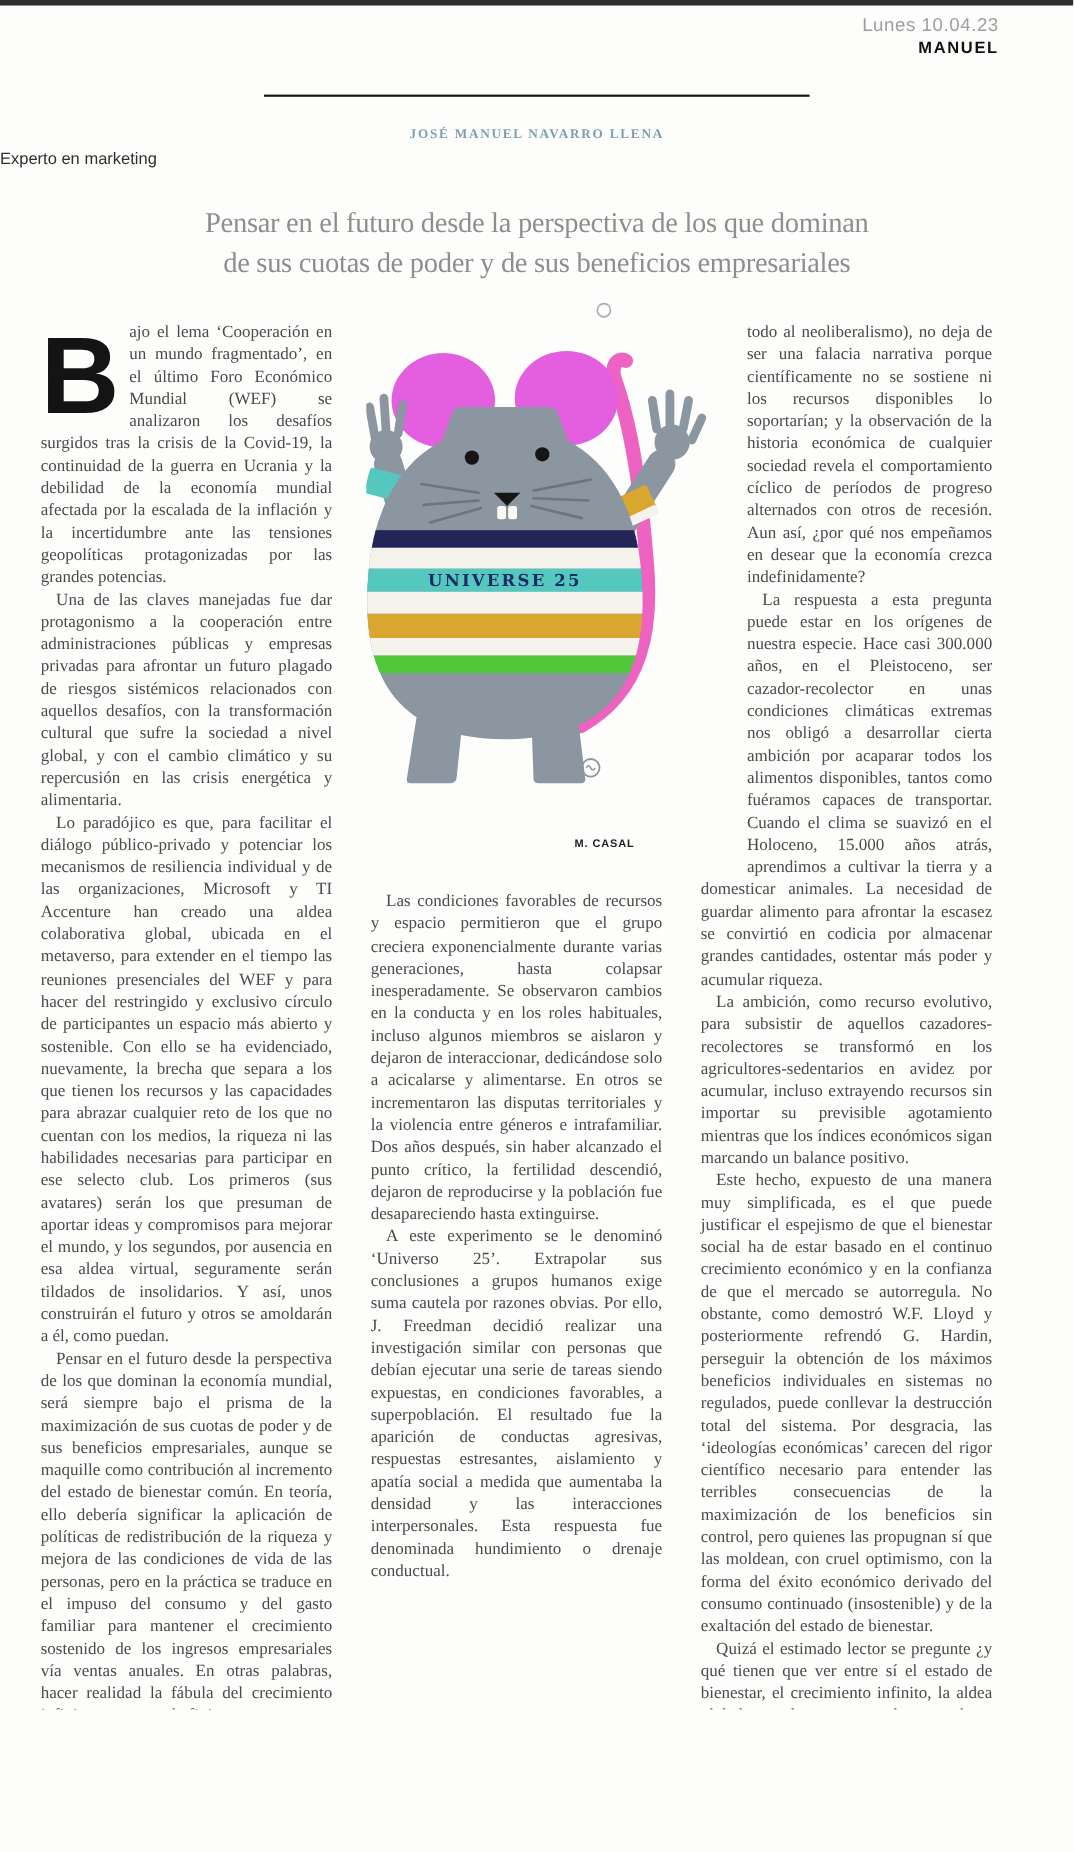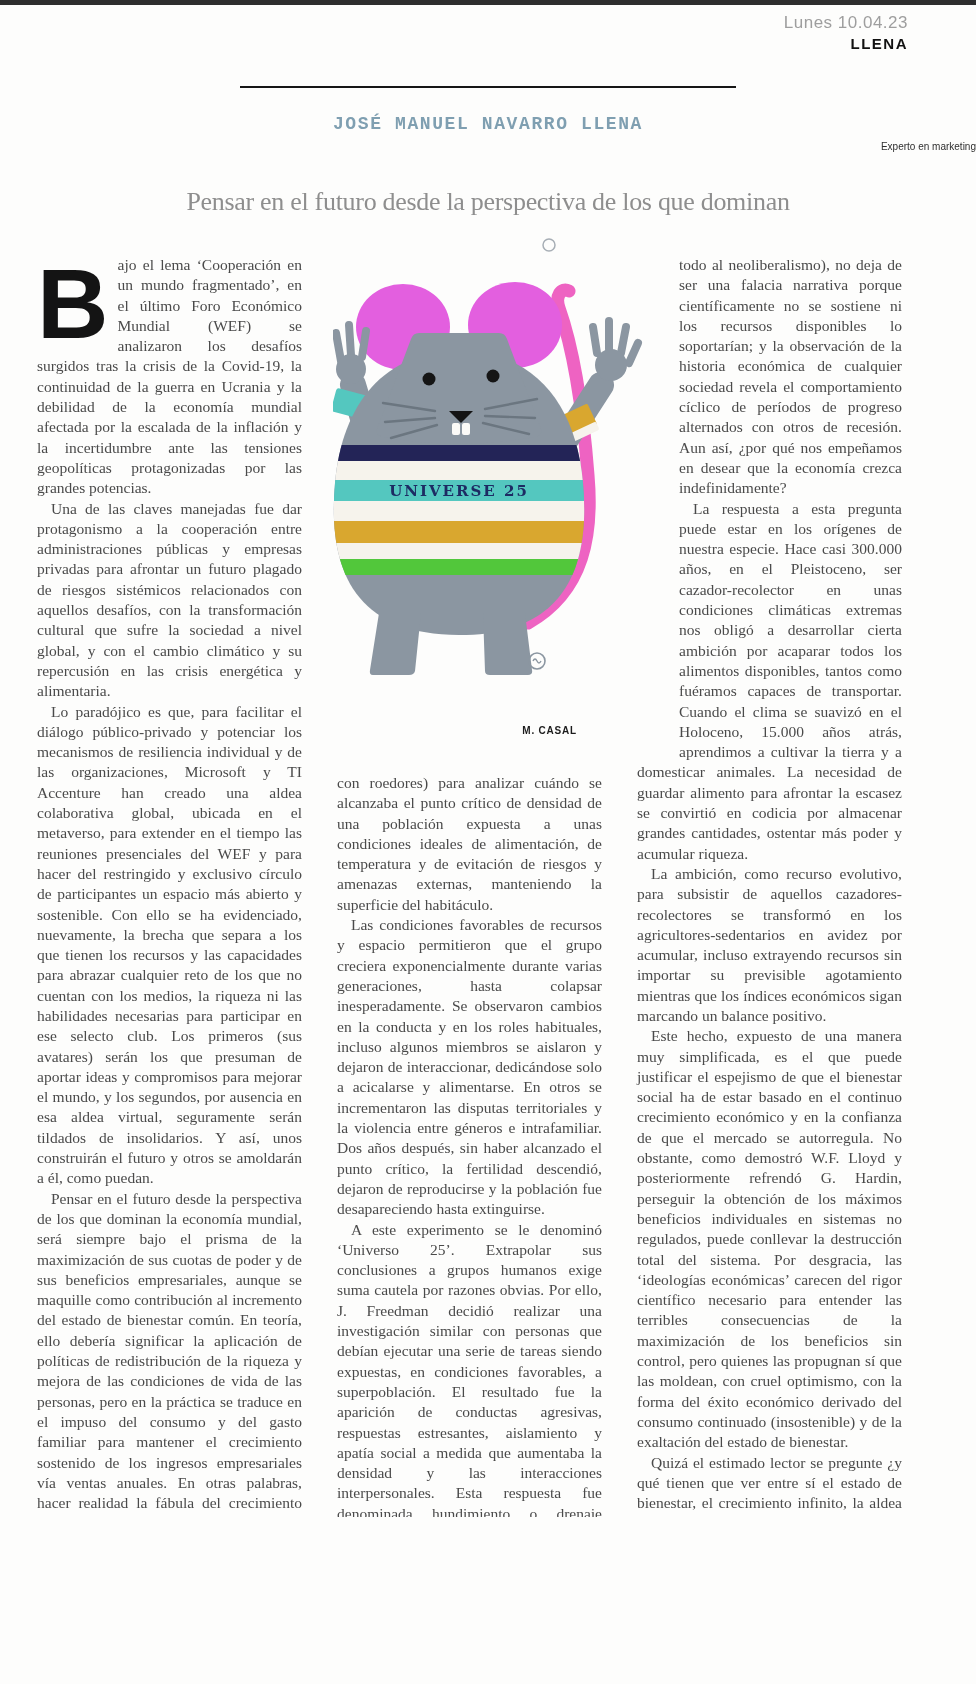--- a/index.html
+++ b/index.html
@@ -5,24 +5,24 @@
   html,body{margin:0;padding:0;background:#ffffff;}
   .page{position:relative;width:976px;height:1684px;background:#fdfdfc;overflow:hidden;
         font-family:"Liberation Serif",serif;}
   .topbar{position:absolute;top:0;left:0;width:976px;height:5px;background:#2e2e2e;}
   .masthead{position:absolute;top:13px;right:68px;text-align:right;font-family:"Liberation Sans",sans-serif;}
   .date{font-size:17px;color:#9e9e9e;letter-spacing:0.5px;}
   .brand{margin-top:2px;font-size:15px;font-weight:bold;letter-spacing:1.5px;color:#111;}
   .title-rule{margin:86px auto 0;width:496px;border-top:2px solid #161616;}
   h1.title{margin:10px 0 0;text-align:center;font-family:"DejaVu Serif","Liberation Serif",serif;
            font-weight:bold;font-size:57px;color:#191919;letter-spacing:0;}
-  .author{margin-top:26px;text-align:center;font-family:Liberation Mono, monospace;
-          font-weight:bold;font-size:18px;letter-spacing:1.6px;color:#7f9fb1;}
-  .role{margin-top:7px;text-align:right;font-family:"Liberation Sans",sans-serif;
-        font-size:10px;color:#2f2f2f;}
+  .author{margin-top:26px;text-align:center;font-family:Liberation Serif, serif;
+          font-weight:bold;font-size:12px;letter-spacing:1.6px;color:#7f9fb1;}
+  .role{margin-top:7px;text-align:left;font-family:"Liberation Sans",sans-serif;
+        font-size:15px;color:#2f2f2f;}
   .lede{margin-top:32px;text-align:center;color:#8e8e8e;font-size:26px;line-height:36px;letter-spacing:-0.3px;}
   .content{display:flex;gap:35px;padding:0 74px 0 37px;margin-top:7px;height:1290px;overflow:hidden;}
   .col{width:265px;flex:0 0 265px;font-size:15.5px;line-height:20.3px;text-align:justify;
        color:#4a4a4a;padding-top:28px;hyphens:auto;}
   .col p{margin:0;}
   .col p.indent{text-indent:14px;}
   .col2{padding-top:0;}
   .dropcap{float:left;font-family:"Liberation Sans",sans-serif;font-weight:900;font-size:99px;
            line-height:82px;margin:8px 9px 0 0;color:#141414;}
   .figure{position:relative;height:540px;}
@@ -43,29 +43,30 @@
               letter-spacing:2px;fill:#1d2b63;}
 </style>
 </head>
 <body>
 
 <div class="page">
   <div class="topbar"></div>
 
   <div class="masthead">
     <div class="date">Lunes 10.04.23</div>
-    <div class="brand">LLENA</div>
+    <div class="brand">MANUEL</div>
   </div>
 
   <div class="title-rule"></div>
   <div class="author">JOSÉ MANUEL NAVARRO LLENA</div>
   <div class="role">Experto en marketing</div>
 
   <div class="lede">
     <div>Pensar en el futuro desde la perspectiva de los que dominan</div>
+    <div>de sus cuotas de poder y de sus beneficios empresariales</div>
   </div>
 
   <div class="content">
 
     <div class="col">
       <p><span class="dropcap">B</span><span>ajo el lema ‘Cooperación en un mundo fragmentado’, en el último Foro Económico Mundial (WEF) se analizaron los desafíos surgidos tras la crisis de la Covid-19, la continuidad de la guerra en Ucrania y la debilidad de la economía mundial afectada por la escalada de la inflación y la incertidumbre ante las tensiones geopolíticas protagonizadas por las grandes potencias.</span></p>
       <p class="indent">Una de las claves manejadas fue dar protagonismo a la cooperación entre administraciones públicas y empresas privadas para afrontar un futuro plagado de riesgos sistémicos relacionados con aquellos desafíos, con la transformación cultural que sufre la sociedad a nivel global, y con el cambio climático y su repercusión en las crisis energética y alimentaria.</p>
       <p class="indent">Lo paradójico es que, para facilitar el diálogo público-privado y potenciar los mecanismos de resiliencia individual y de las organizaciones, Microsoft y TI Accenture han creado una aldea colaborativa global, ubicada en el metaverso, para extender en el tiempo las reuniones presenciales del WEF y para hacer del restringido y exclusivo círculo de participantes un espacio más abierto y sostenible. Con ello se ha evidenciado, nuevamente, la brecha que separa a los que tienen los recursos y las capacidades para abrazar cualquier reto de los que no cuentan con los medios, la riqueza ni las habilidades necesarias para participar en ese selecto club. Los primeros (sus avatares) serán los que presuman de aportar ideas y compromisos para mejorar el mundo, y los segundos, por ausencia en esa aldea virtual, seguramente serán tildados de insolidarios. Y así, unos construirán el futuro y otros se amoldarán a él, como puedan.</p>
       <p class="indent">Pensar en el futuro desde la perspectiva de los que dominan la economía mundial, será siempre bajo el prisma de la maximización de sus cuotas de poder y de sus beneficios empresariales, aunque se maquille como contribución al incremento del estado de bienestar común. En teoría, ello debería significar la aplicación de políticas de redistribución de la riqueza y mejora de las condiciones de vida de las personas, pero en la práctica se traduce en el impuso del consumo y del gasto familiar para mantener el crecimiento sostenido de los ingresos empresariales vía ventas anuales. En otras palabras, hacer realidad la fábula del crecimiento infinito en un mundo finito.</p>
 
@@ -146,21 +147,20 @@
             <rect x="129" y="190" width="8" height="12" rx="2" fill="#fbfaf7"></rect>
           </g>
 
           <g>
             <circle cx="204" cy="428" r="8" fill="none" stroke="#8b96a1" stroke-width="1.6"></circle>
             <path d="M 200,428 q 2,-4 4,0 q 2,4 4,0" fill="none" stroke="#8b96a1" stroke-width="1.4"></path>
           </g>
         </svg>
         <div class="caption">M. CASAL</div>
       </div>
-      <p>con roedores) para analizar cuándo se alcanzaba el punto crítico de densidad de una población expuesta a unas condiciones ideales de alimentación, de temperatura y de evitación de riesgos y amenazas externas, manteniendo la superficie del habitáculo.</p>
       <p class="indent">Las condiciones favorables de recursos y espacio permitieron que el grupo creciera exponencialmente durante varias generaciones, hasta colapsar inesperadamente. Se observaron cambios en la conducta y en los roles habituales, incluso algunos miembros se aislaron y dejaron de interaccionar, dedicándose solo a acicalarse y alimentarse. En otros se incrementaron las disputas territoriales y la violencia entre géneros e intrafamiliar. Dos años después, sin haber alcanzado el punto crítico, la fertilidad descendió, dejaron de reproducirse y la población fue desapareciendo hasta extinguirse.</p>
       <p class="indent">A este experimento se le denominó ‘Universo 25’. Extrapolar sus conclusiones a grupos humanos exige suma cautela por razones obvias. Por ello, J. Freedman decidió realizar una investigación similar con personas que debían ejecutar una serie de tareas siendo expuestas, en condiciones favorables, a superpoblación. El resultado fue la aparición de conductas agresivas, respuestas estresantes, aislamiento y apatía social a medida que aumentaba la densidad y las interacciones interpersonales. Esta respuesta fue denominada hundimiento o drenaje conductual.</p>
 
     </div>
 
     <div class="col">
       <div class="wrap-spacer"></div>
       <p>todo al neoliberalismo), no deja de ser una falacia narrativa porque científicamente no se sostiene ni los recursos disponibles lo soportarían; y la observación de la historia económica de cualquier sociedad revela el comportamiento cíclico de períodos de progreso alternados con otros de recesión. Aun así, ¿por qué nos empeñamos en desear que la economía crezca indefinidamente?</p>
       <p class="indent">La respuesta a esta pregunta puede estar en los orígenes de nuestra especie. Hace casi 300.000 años, en el Pleistoceno, ser cazador-recolector en unas condiciones climáticas extremas nos obligó a desarrollar cierta ambición por acaparar todos los alimentos disponibles, tantos como fuéramos capaces de transportar. Cuando el clima se suavizó en el Holoceno, 15.000 años atrás, aprendimos a cultivar la tierra y a domesticar animales. La necesidad de guardar alimento para afrontar la escasez se convirtió en codicia por almacenar grandes cantidades, ostentar más poder y acumular riqueza.</p>
       <p class="indent">La ambición, como recurso evolutivo, para subsistir de aquellos cazadores-recolectores se transformó en los agricultores-sedentarios en avidez por acumular, incluso extrayendo recursos sin importar su previsible agotamiento mientras que los índices económicos sigan marcando un balance positivo.</p>

